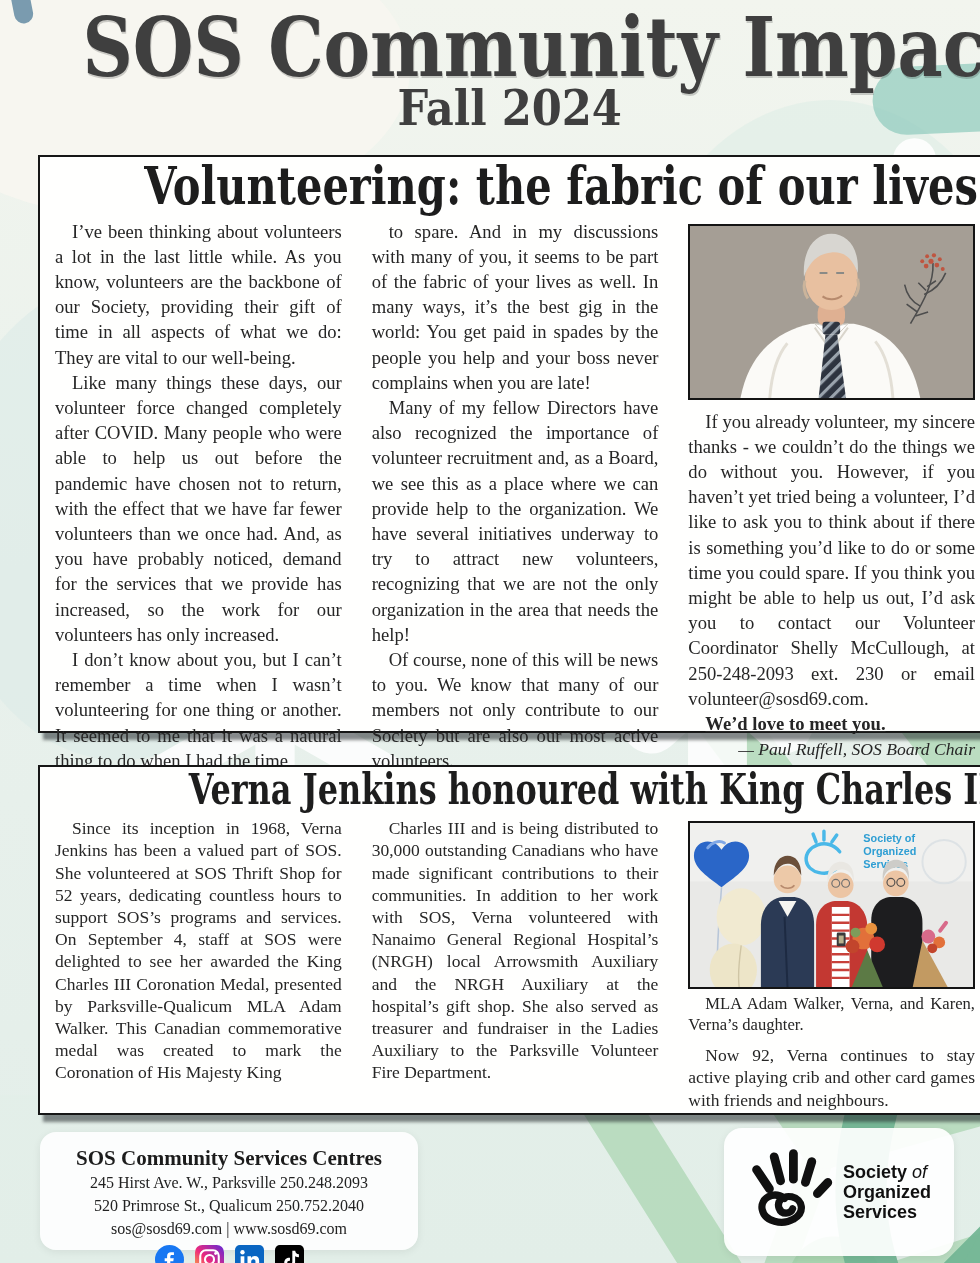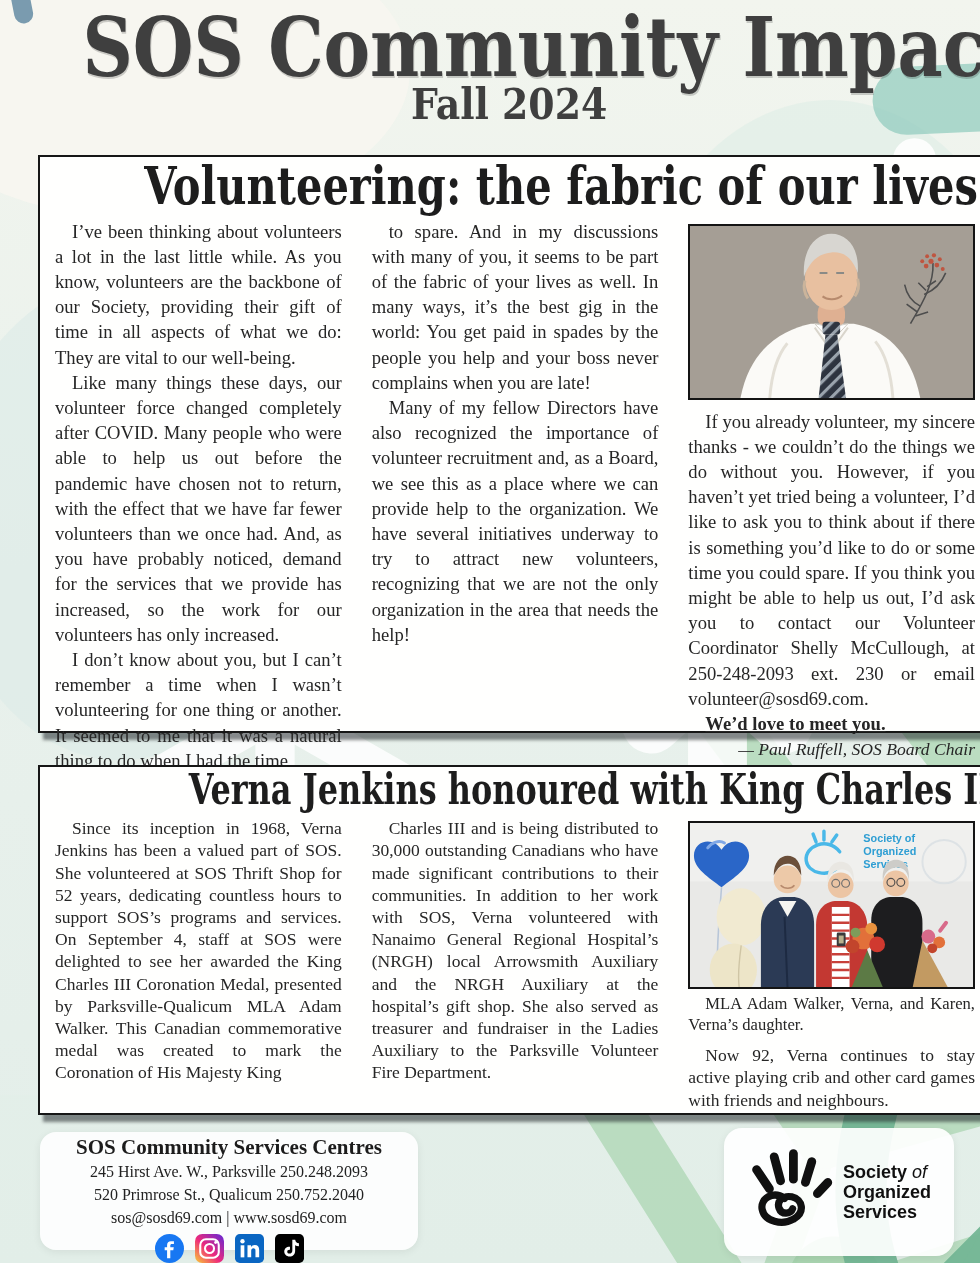--- a/index.html
+++ b/index.html
@@ -5,21 +5,21 @@
   html,body{margin:0;padding:0;}
   .page{position:relative;width:980px;height:1263px;overflow:hidden;
         background:linear-gradient(180deg,#f2f5ee 0%,#e9f1ec 45%,#e3eee9 100%);
         font-family:"Liberation Serif",serif;color:#262626;}
   .bg{position:absolute;left:0;top:0;width:980px;height:1263px;z-index:0;}
   
   .masthead{position:absolute;top:6px;left:0;width:100%;text-align:center;z-index:2;}
   .masthead h1{margin:0;font-family:"DejaVu Serif",serif;font-weight:700;font-size:82px;line-height:1.0;
                color:#3f3f3f;white-space:nowrap;display:inline-block;transform:scaleX(.85);
                text-shadow:1px 2px 0 rgba(0,0,0,.18);}
-  .issue{font-family:"DejaVu Serif",serif;font-weight:700;font-size:42px;color:#3f3f3f;
+  .issue{font-family:"DejaVu Serif",serif;font-weight:700;font-size:48px;color:#3f3f3f;
          margin-top:-8px;margin-left:39px;}
   .issue span{display:inline-block;transform:scaleX(.9);}
   
   .article{position:absolute;left:38px;width:954px;background:#fffffe;border:2px solid #161616;
            box-shadow:5px 7px 3px rgba(38,44,48,.55);z-index:2;box-sizing:border-box;}
   .article1{top:155px;height:578px;}
   .article2{top:765px;height:350px;}
   .article h2{margin:0;text-align:center;line-height:1.05;}
   .article h2 span{display:inline-block;font-family:"DejaVu Serif",serif;font-weight:700;color:#1d1d1d;
                    white-space:nowrap;transform:scaleX(.8);transform-origin:center;}
@@ -36,21 +36,21 @@
   .byline{text-align:right !important;text-indent:0 !important;font-style:italic;font-size:17.6px !important;
           margin-top:1px !important;}
   .photo-frame{border:2px solid #141414;background:#a59e95;overflow:hidden;}
   .photo1{width:100%;height:176px;margin:5px 0 9px 0;box-sizing:border-box;}
   .photo2{width:100%;height:168px;margin:4px 0 5px 0;box-sizing:border-box;background:#e7e7e5;}
   .photo-frame svg{display:block;width:100%;height:100%;}
   .caption{font-size:16.6px !important;line-height:20.5px !important;text-indent:14px;margin-bottom:9px !important;}
   
   .contact-card{position:absolute;left:40px;top:1132px;width:378px;height:118px;z-index:2;
                 background:rgba(255,255,255,.88);border-radius:16px;text-align:center;
-                padding-top:3px;box-sizing:border-box;box-shadow:0 2px 8px rgba(0,0,0,.07);}
+                padding-top:14px;box-sizing:border-box;box-shadow:0 2px 8px rgba(0,0,0,.07);}
   .contact-card h3{margin:0;font-size:21px;font-weight:700;color:#1c1c1c;}
   .contact-line{font-size:16px;line-height:23px;color:#222;}
   .social-row{display:flex;justify-content:center;gap:11px;margin-top:5px;}
   .social{width:29px;height:29px;display:block;cursor:pointer;}
   .logo-card{position:absolute;left:724px;top:1128px;width:230px;height:128px;z-index:2;
              background:rgba(255,255,255,.92);border-radius:18px;display:flex;align-items:center;
              justify-content:center;gap:8px;box-shadow:0 2px 8px rgba(0,0,0,.07);}
   .hand-logo{width:88px;height:100px;flex:0 0 auto;}
   .logo-text{font-family:"Liberation Sans",sans-serif;font-weight:700;font-size:18px;line-height:20px;color:#101010;}
   .logo-text .of{font-style:italic;font-weight:400;}
@@ -160,20 +160,21 @@
     <h2><span>Volunteering: the fabric of our lives</span></h2>
     <div class="cols">
       <div class="col">
         <p>I’ve been thinking about volunteers a lot in the last little while. As you know, volunteers are the backbone of our Society, providing their gift of time in all aspects of what we do: They are vital to our well-being.</p>
         <p>Like many things these days, our volunteer force changed completely after COVID. Many people who were able to help us out before the pandemic have chosen not to return, with the effect that we have far fewer volunteers than we once had. And, as you have probably noticed, demand for the services that we provide has increased, so the work for our volunteers has only increased.</p>
         <p>I don’t know about you, but I can’t remember a time when I wasn’t volunteering for one thing or another. It seemed to me that it was a natural thing to do when I had the time</p>
       </div>
       <div class="col">
         <p>to spare. And in my discussions with many of you, it seems to be part of the fabric of your lives as well. In many ways, it’s the best gig in the world: You get paid in spades by the people you help and your boss never complains when you are late!</p>
         <p>Many of my fellow Directors have also recognized the importance of volunteer recruitment and, as a Board, we see this as a place where we can provide help to the organization. We have several initiatives underway to try to attract new volunteers, recognizing that we are not the only organization in the area that needs the help!</p>
+        <p>Of course, none of this will be news to you. We know that many of our members not only contribute to our Society but are also our most active volunteers.</p>
       </div>
       <div class="col">
         <div class="photo-frame photo1">
           <svg viewBox="0 0 290 176" preserveAspectRatio="xMidYMid slice">
             <defs>
               <pattern id="tiestripe" width="9" height="9" patternTransform="rotate(45)" patternUnits="userSpaceOnUse">
                 <rect width="9" height="9" fill="#2e3440"></rect>
                   <rect width="3.2" height="9" fill="#9aa3ad"></rect>
               </pattern>
             </defs>

